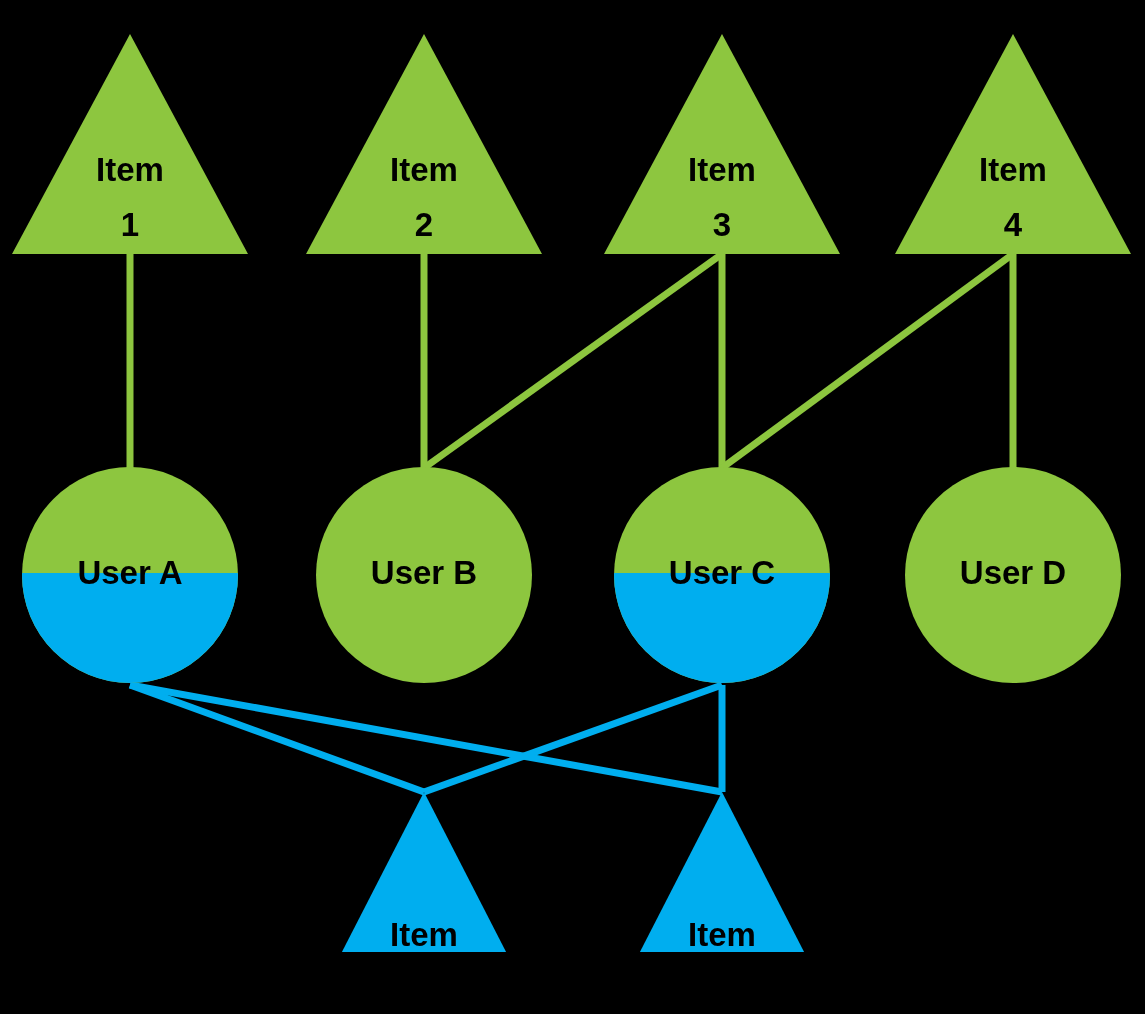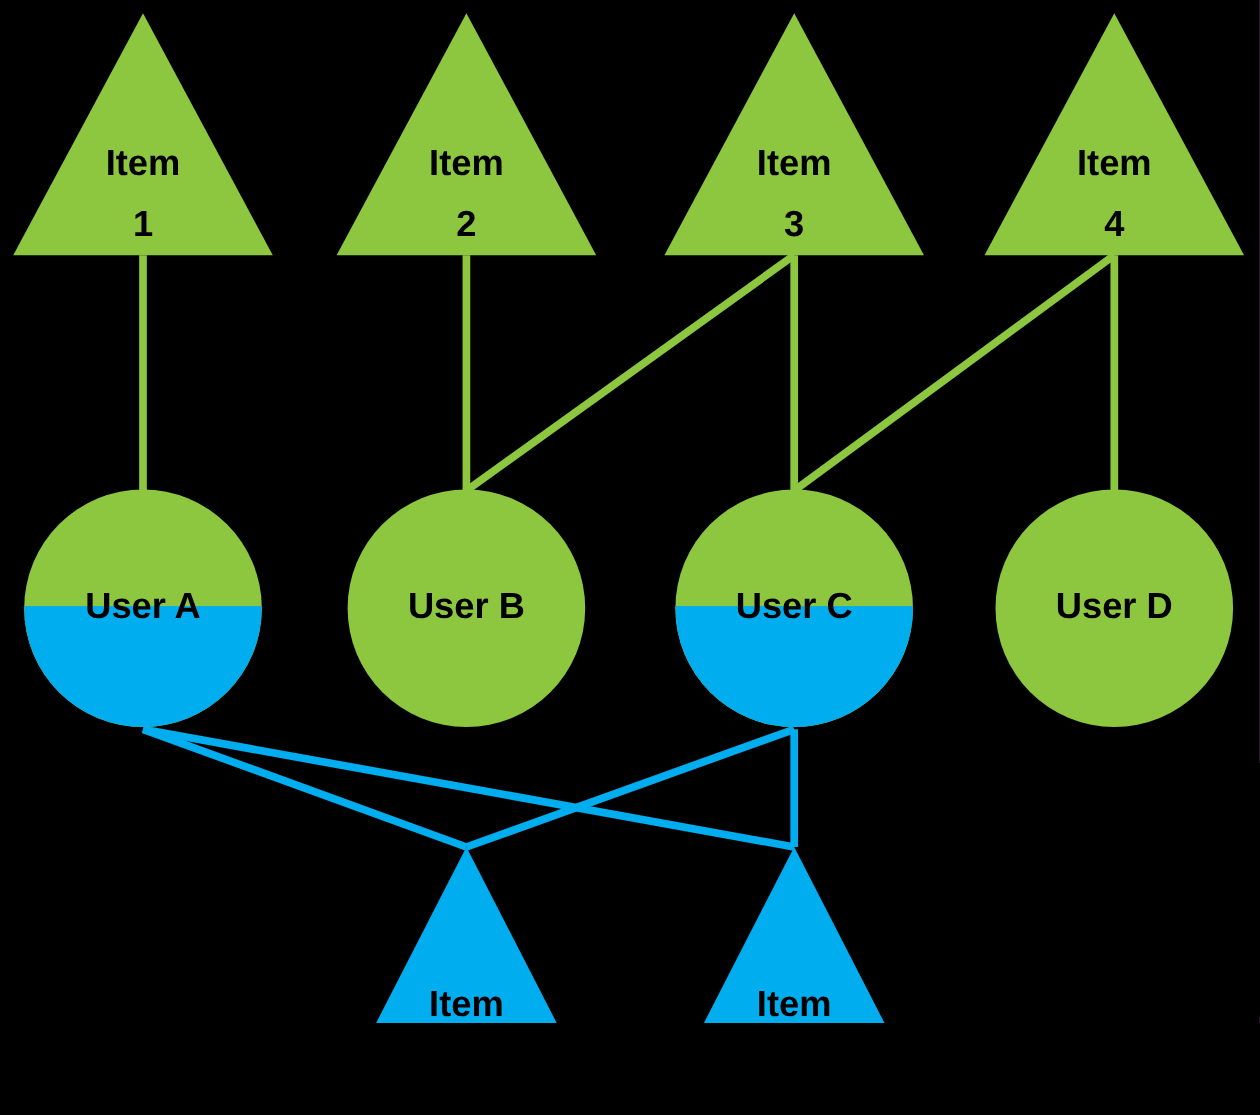--- a/index.html
+++ b/index.html
@@ -8,22 +8,23 @@
     padding: 0;
     background: #000000;
   }
   body {
     font-family: "Liberation Sans", sans-serif;
   }
   #diagram-root {
     position: relative;
     width: 1145px;
     height: 930px;
-    background: #d946ef;
+    background: #0f766e;
     overflow: hidden;
+    margin-top: 22px;
   }
   #diagram-svg {
     position: absolute;
     top: 0;
     left: 0;
     width: 1145px;
     height: 1014px;
     display: block;
   }
   .node-label {

